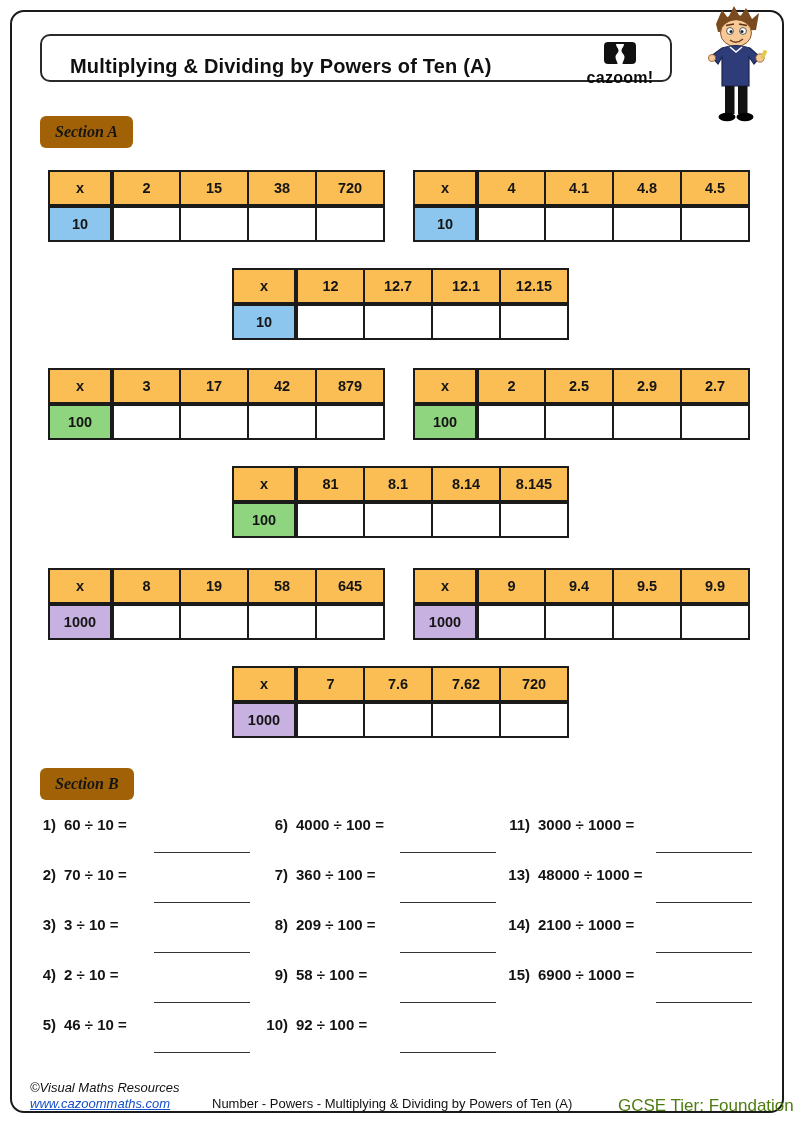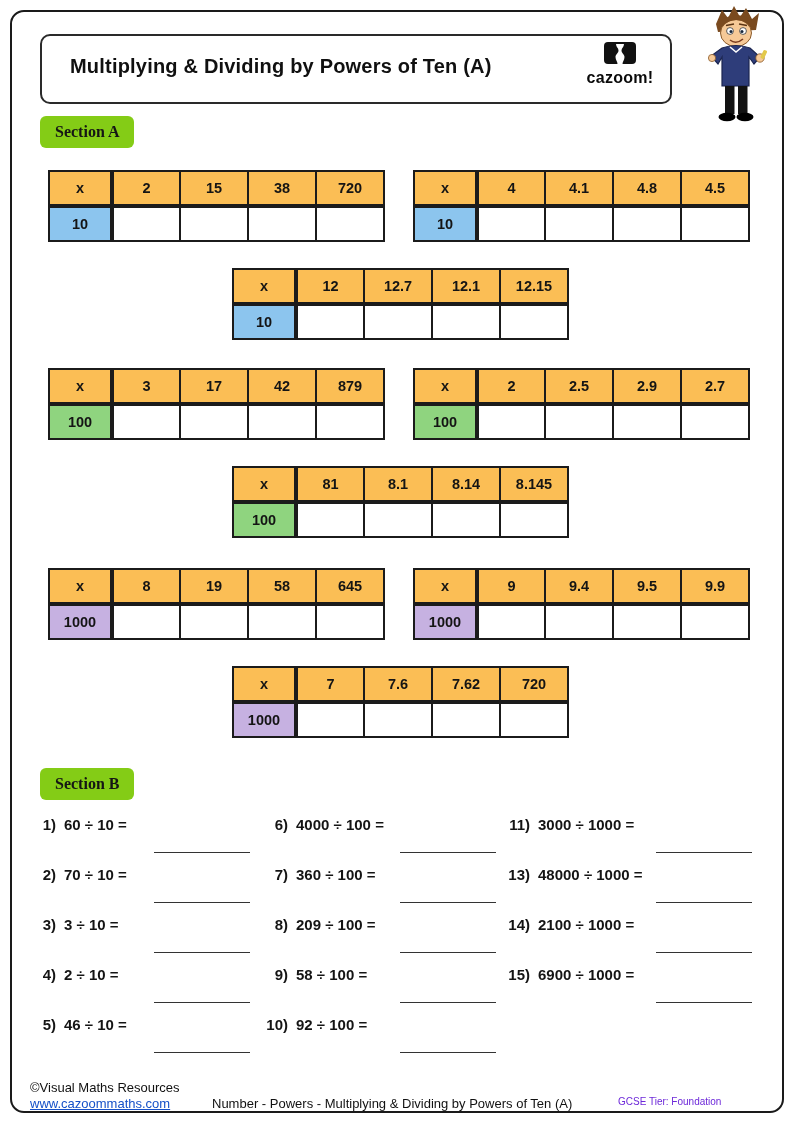--- a/index.html
+++ b/index.html
@@ -8,33 +8,33 @@
     position: relative;
     background: #ffffff;
     font-family: "Liberation Sans", sans-serif;
     overflow: hidden;
   }
   .page-border {
     position: absolute; left: 10px; top: 10px; width: 774px; height: 1103px;
     border: 2px solid #1a1a1a; border-radius: 14px;
   }
   .title-box {
-    position: absolute; left: 40px; top: 34px; width: 632px; height: 70px;
+    position: absolute; left: 40px; top: 34px; width: 632px; height: 48px;
     border: 2px solid #2a2a2a; border-radius: 10px; background: #fff;
   }
   .page-title {
     position: absolute; left: 28px; top: 19px;
     font-size: 20px; font-weight: bold; color: #101010; letter-spacing: 0.2px;
   }
   .logo { position: absolute; right: 10px; top: 6px; width: 80px; text-align: center; }
   .logo-word { font-size: 16px; font-weight: bold; color: #0a0a0a; margin-top: -1px; letter-spacing: 0.3px; }
   .mascot { position: absolute; left: 688px; top: 4px; }
   .section-label {
-    position: absolute; background: #84cc16; border-radius: 6px;
-    font-family: "Liberation Serif", serif; font-weight: bold;
+    position: absolute; background: #a16207; border-radius: 6px;
+    font-family: "Liberation Serif", serif; font-style: italic; font-weight: bold;
     font-size: 16px; color: #151515; padding: 7px 15px;
   }
   #sectionA { left: 40px; top: 116px; }
   #sectionB { left: 40px; top: 768px; }
 
   .ptable { position: absolute; border-collapse: collapse; }
   .ptable td {
     border: 2px solid #1b1b1b; width: 68px; min-width: 68px; height: 35px;
     text-align: center; vertical-align: middle;
     font-weight: bold; font-size: 14.5px; color: #141414; background: #fff; padding: 0;
@@ -55,24 +55,24 @@
   }
   .pnum { text-align: right; margin-right: 8px; }
   #col1 .pnum { width: 16px; }
   #col2 .pnum { width: 26px; }
   #col3 .pnum { width: 30px; }
   .ansline { position: absolute; top: 40px; width: 96px; height: 0; border-bottom: 1.4px solid #333; }
   #col1 .ansline { left: 114px; }
   #col2 .ansline { left: 138px; }
   #col3 .ansline { left: 156px; }
 
-  .foot-left { position: absolute; left: 30px; top: 1080px; font-size: 13px; color: #111; line-height: 16px; }
+  .foot-left { position: absolute; left: 30px; top: 1080px; font-size: 13px; color: #111; line-height: 16px; font-style: italic; }
   .foot-link { color: #1550C8; text-decoration: underline; font-size: 13px; }
   .foot-center { position: absolute; left: 212px; top: 1096px; font-size: 13px; color: #111; }
-  .foot-right { position: absolute; left: 618px; top: 1096px; font-size: 10px; color: #6d28d9; }
+  .foot-right { position: absolute; left: 618px; top: 1096px; font-size: 17px; color: #4d7c0f; }
 </style>
 </head>
 <body>
 
 <div class="page-border"></div>
 
 <div class="title-box">
   <div class="page-title">Multiplying &amp; Dividing by Powers of Ten (A)</div>
   <div class="logo">
     <span>

